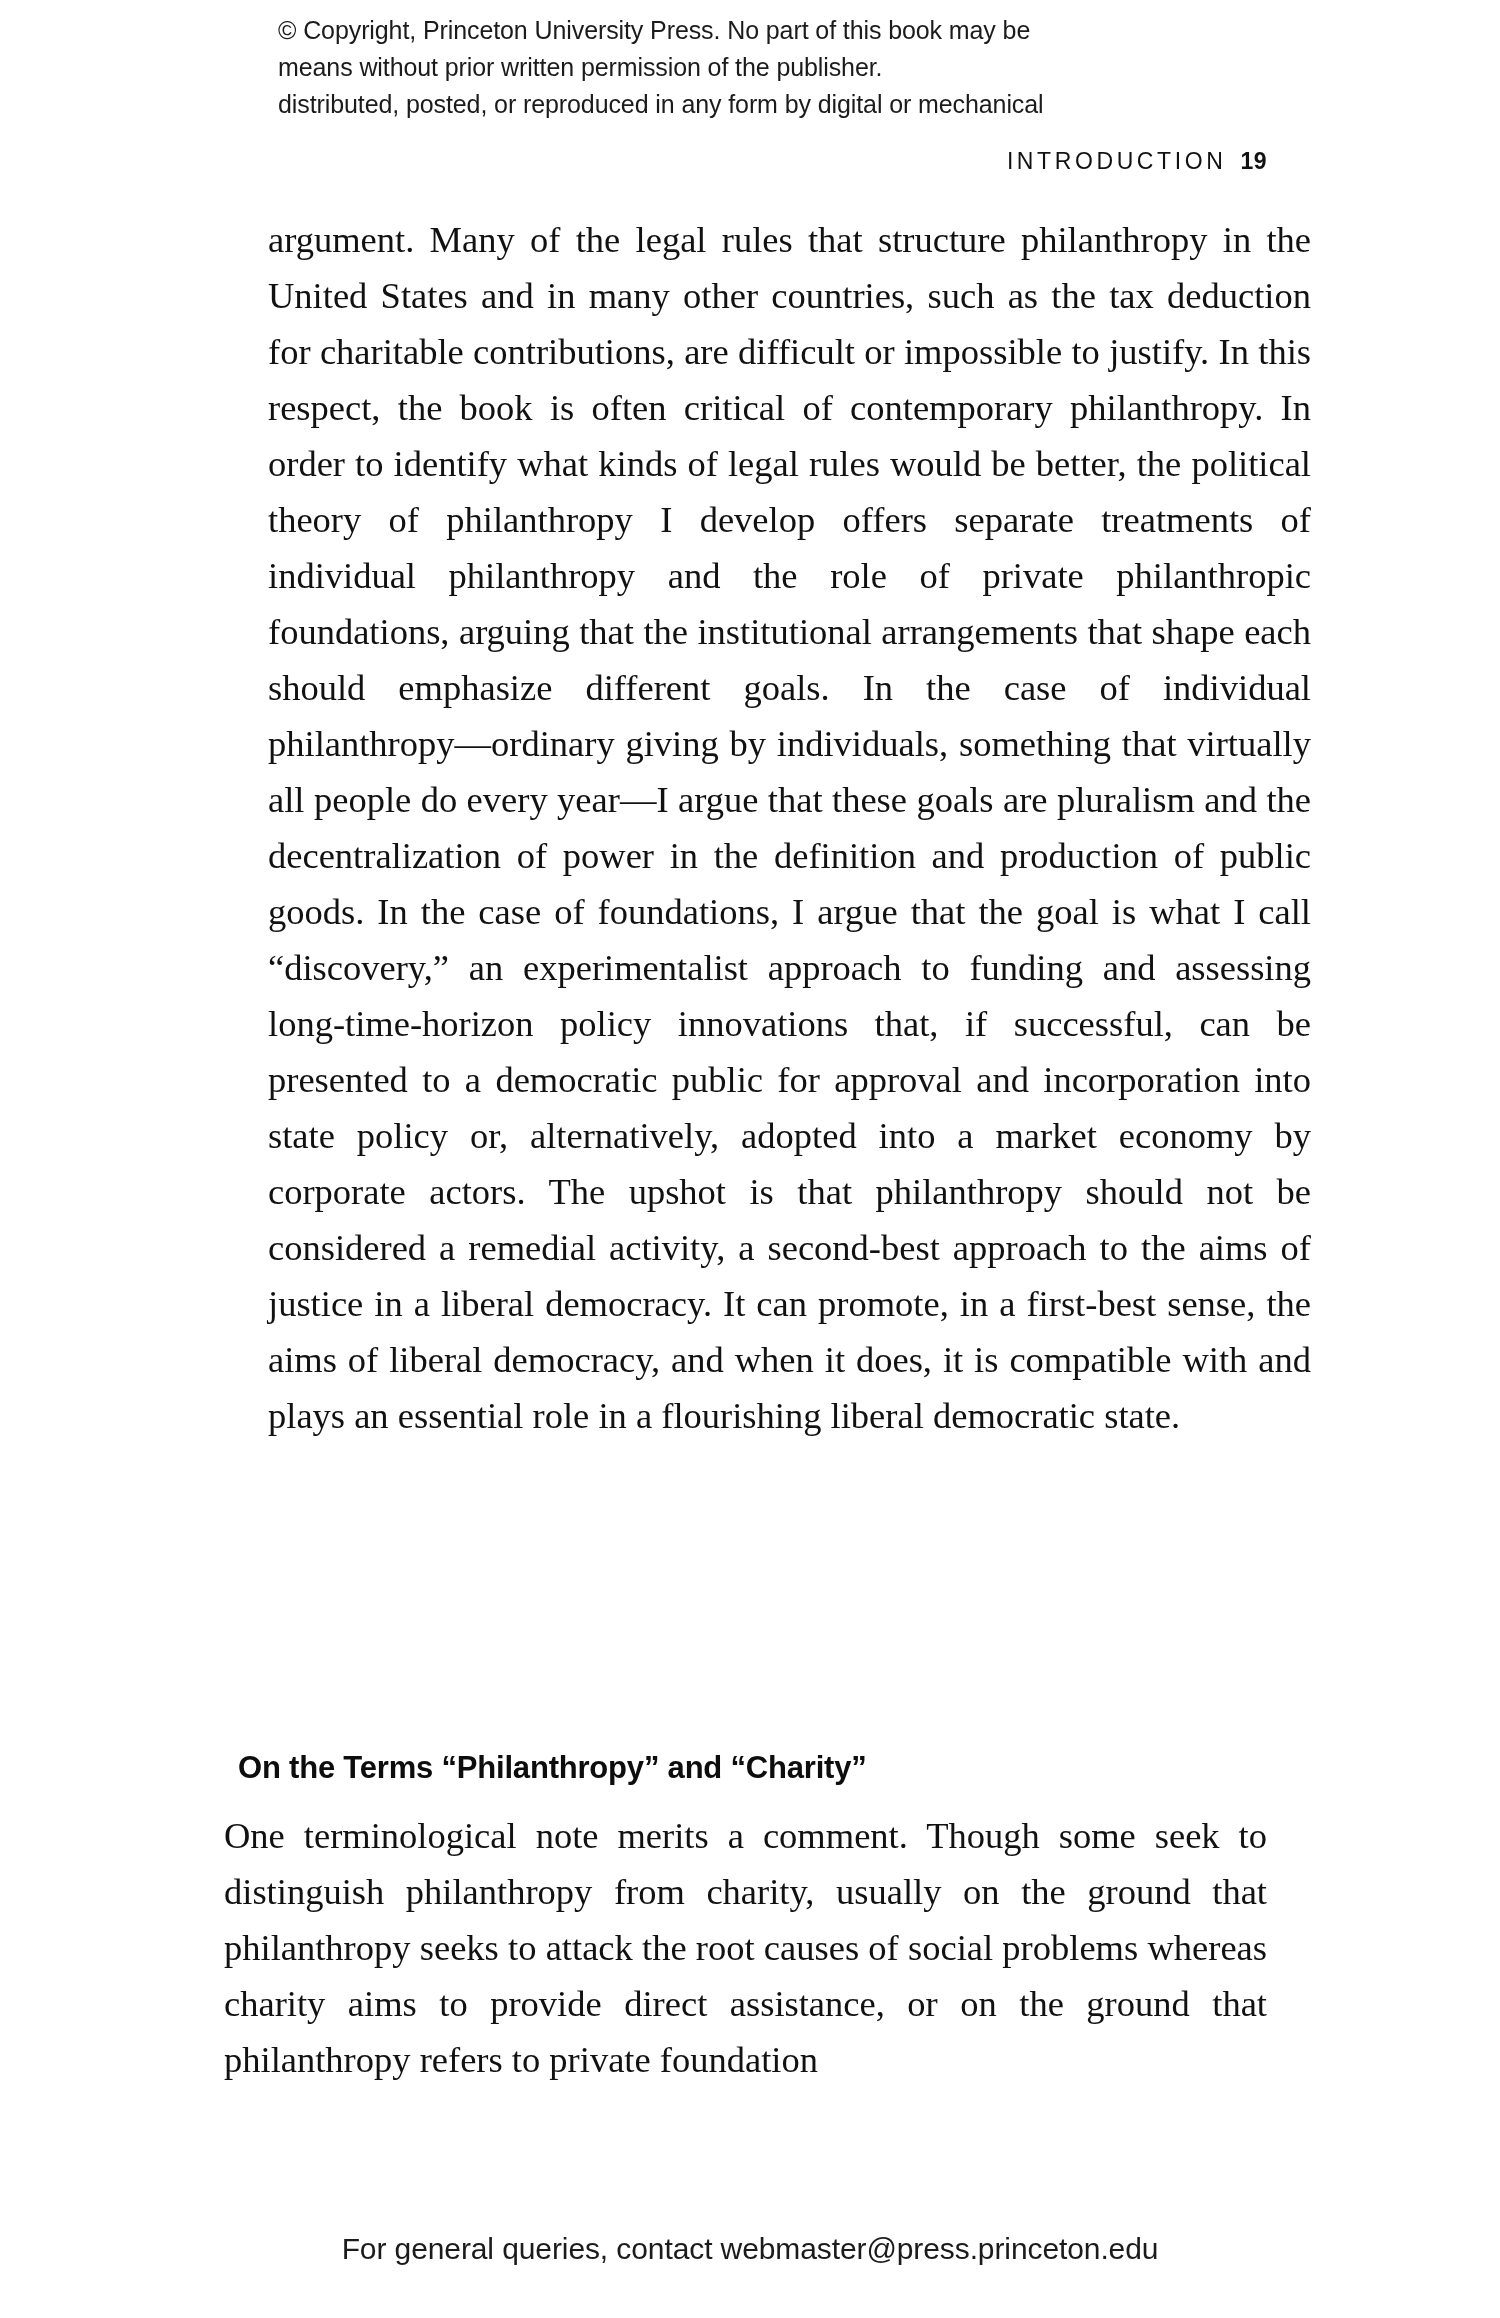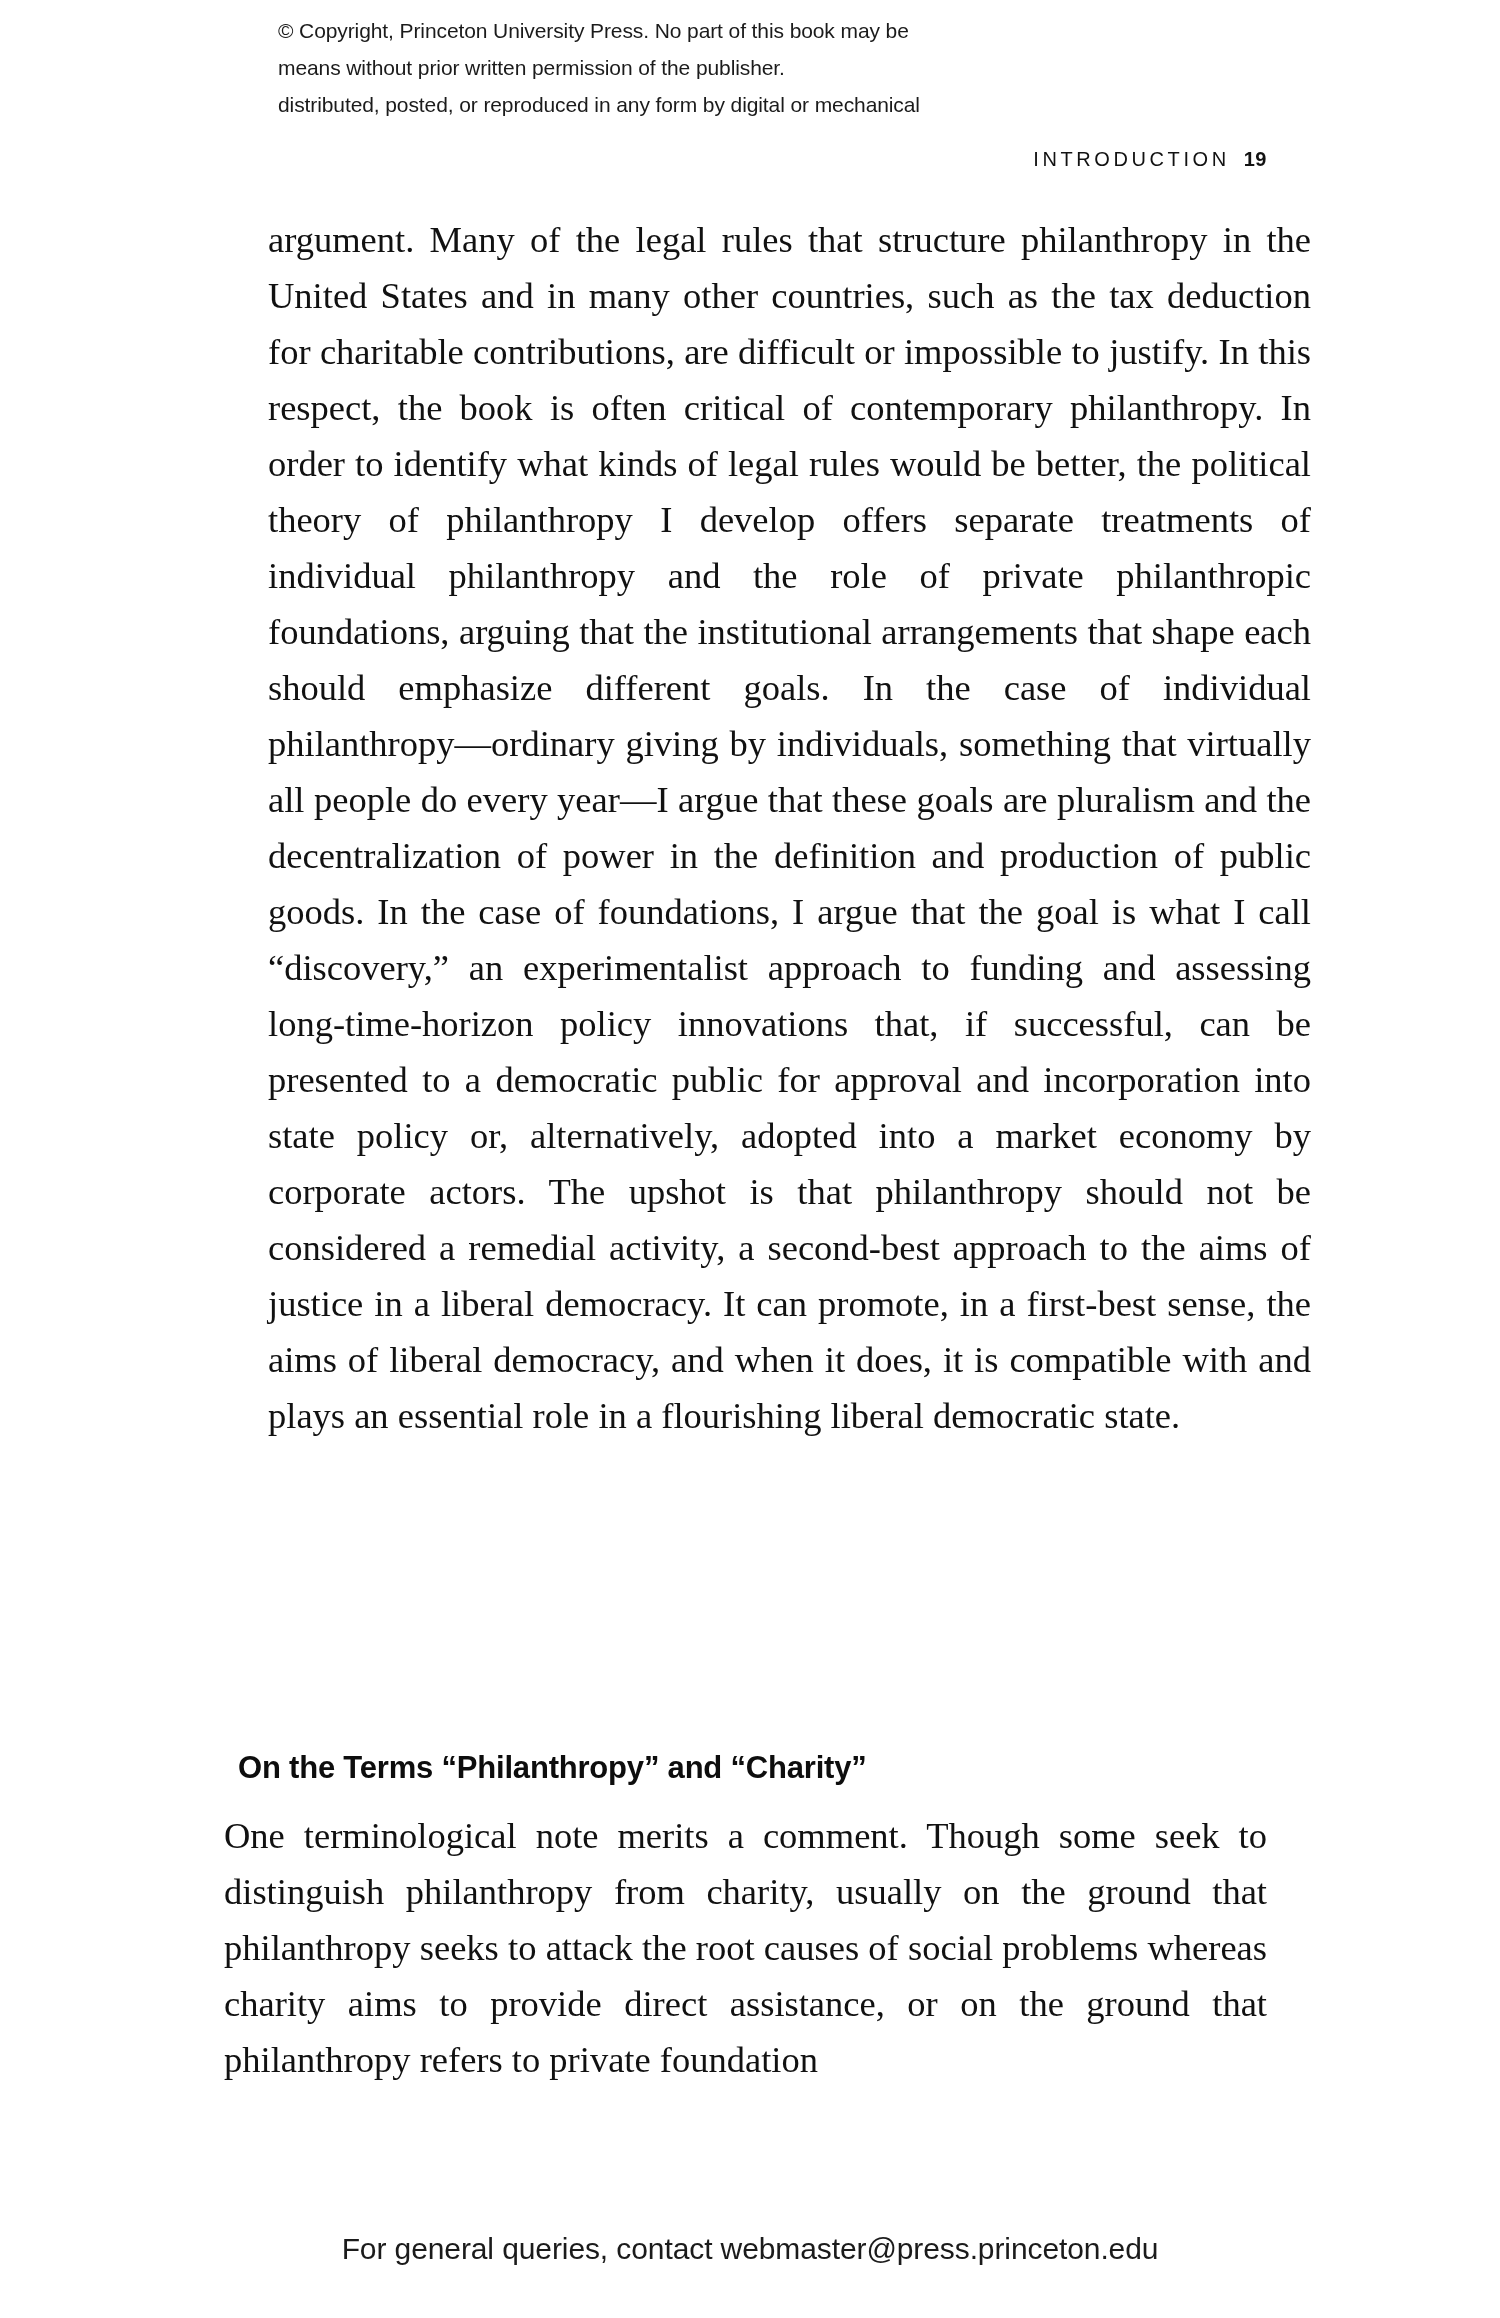--- a/index.html
+++ b/index.html
@@ -17,37 +17,37 @@
     color: #000000;
   }
 
   
   .copyright-block {
     position: absolute;
     left: 278px;
     top: 12px;
     width: 960px;
     font-family: "Liberation Sans", "DejaVu Sans", sans-serif;
-    font-size: 21px;
+    font-size: 25px;
     line-height: 37px;
     color: #1b1b1b;
     letter-spacing: -0.1px;
   }
   .copyright-block .cline {
     display: block;
     white-space: nowrap;
   }
 
   
   .running-head {
     position: absolute;
     right: 233px;
     top: 148px;
     font-family: "Liberation Sans", "DejaVu Sans", sans-serif;
-    font-size: 20px;
+    font-size: 23px;
     color: #121212;
     white-space: nowrap;
   }
   .running-head .rh-title {
     letter-spacing: 3.6px;
     font-weight: 400;
   }
   .running-head .rh-page {
     letter-spacing: 0.5px;
     font-weight: 700;

